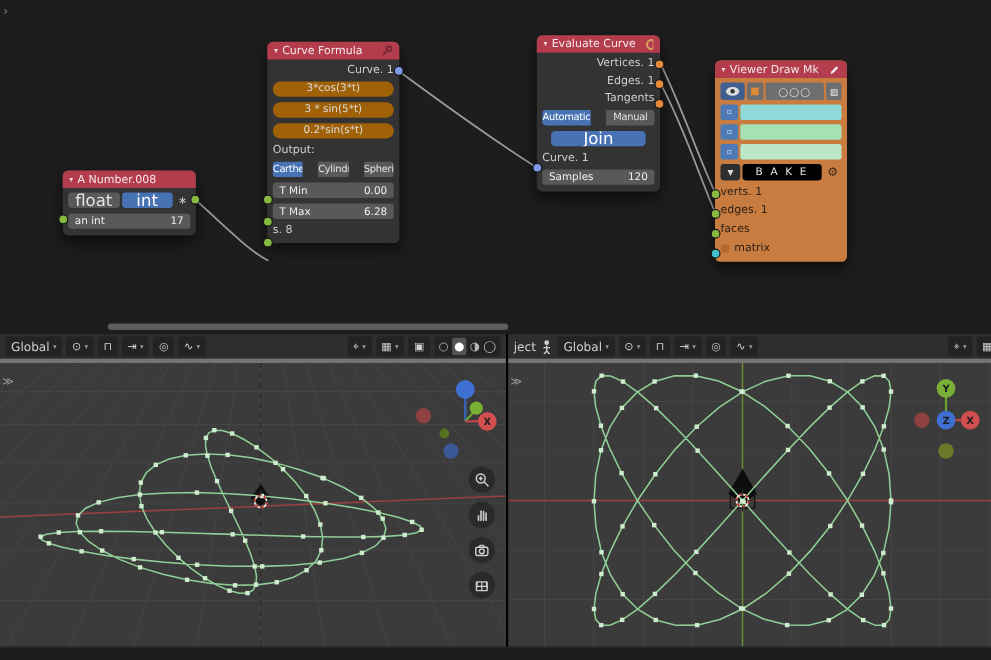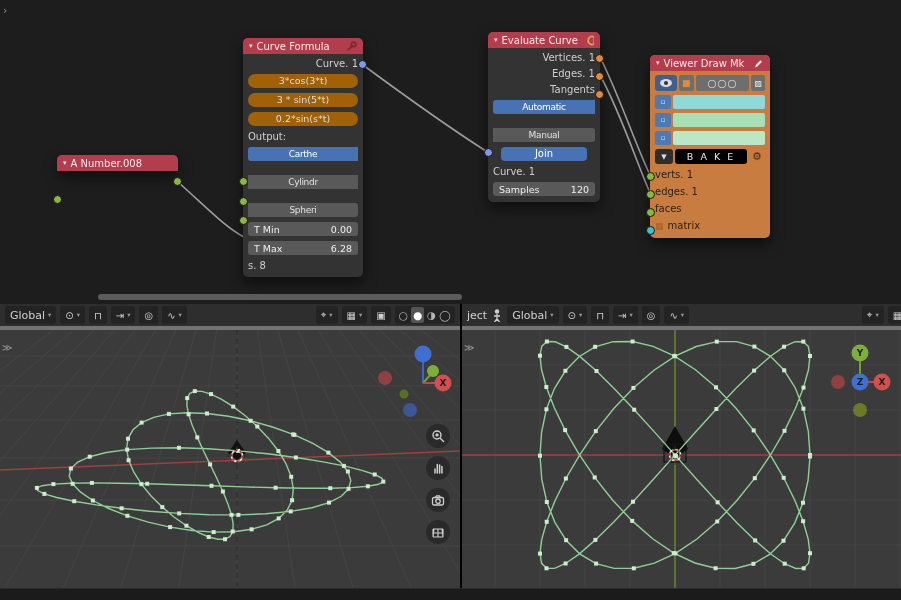--- a/index.html
+++ b/index.html
@@ -14,23 +14,23 @@
 
   .node{position:absolute;font-size:10px;color:#d8d8d8;border-radius:5px;background:#333;
         box-shadow:0 6px 14px rgba(0,0,0,.55);}
   .n-head{height:16px;display:flex;align-items:center;gap:4px;padding:0 6px;background:#b43d4d;
           border-radius:5px 5px 0 0;color:#f3e9e9;font-size:10px;white-space:nowrap;}
   .n-head .tri{font-size:7px;color:#f0d9d9;}
   .n-head .hspace{flex:1;}
   .n-body{padding:4px 5px 6px;display:flex;flex-direction:column;gap:5px;}
   .row{display:flex;gap:2px;align-items:center;}
   .btn{flex:1;height:14px;line-height:14px;background:#595959;text-align:center;border-radius:3px;
-       font-size:10px;color:#e2e2e2;overflow:hidden;white-space:nowrap;}
+       font-size:15px;color:#e2e2e2;overflow:hidden;white-space:nowrap;}
   .btn.sel{background:#4772b3;color:#fff;}
-  .seg{display:flex;gap:14px;flex-direction:column;}
+  .seg{display:flex;gap:14px;}
   .seg .btn{border-radius:0;font-size:9px;letter-spacing:-.3px;}
   .seg .btn:first-child{border-radius:3px 0 0 3px;}
   .seg .btn:last-child{border-radius:0 3px 3px 0;}
   .slider{height:14px;background:#595959;border-radius:3px;display:flex;justify-content:space-between;
           align-items:center;padding:0 6px;font-size:9.5px;color:#eee;}
   .tfield{height:14px;background:#a16207;border-radius:7px;text-align:center;line-height:14px;
           font-size:9.5px;color:#dcdcdc;}
   .lbl{font-size:10px;color:#cfcfcf;}
   .r{text-align:right;}
   .mini-icon{width:14px;text-align:center;color:#cfcfcf;font-size:10px;}
@@ -91,20 +91,31 @@
       <path d="M601,77 C622,116 637,164 651,195" fill="none" stroke="#9c9c9c" stroke-width="1.6"></path>
     </svg>
 
     <span class="corner-arrow">›</span>
     <div class="hscroll"></div>
 
     <div class="node" style="left:57px;top:155px;width:121px;">
       <div class="n-head">
         <span class="tri">▾</span>
         <span>A Number.008</span>
+      </div>
+      <div class="n-body">
+        <div class="row">
+          <div class="btn">float</div>
+          <div class="btn sel">int</div>
+          <div class="mini-icon">∗</div>
+        </div>
+        <div class="slider">
+          <span>an int</span>
+          <span>17</span>
+        </div>
       </div>
       <span class="socket r sock-green" style="top:22px;"></span>
       <span class="socket l sock-green" style="top:40px;"></span>
     </div>
 
     <div class="node" style="left:243px;top:38px;width:120px;">
       <div class="n-head">
         <span class="tri">▾</span>
         <span>Curve Formula</span>
         <span class="hspace"></span>

